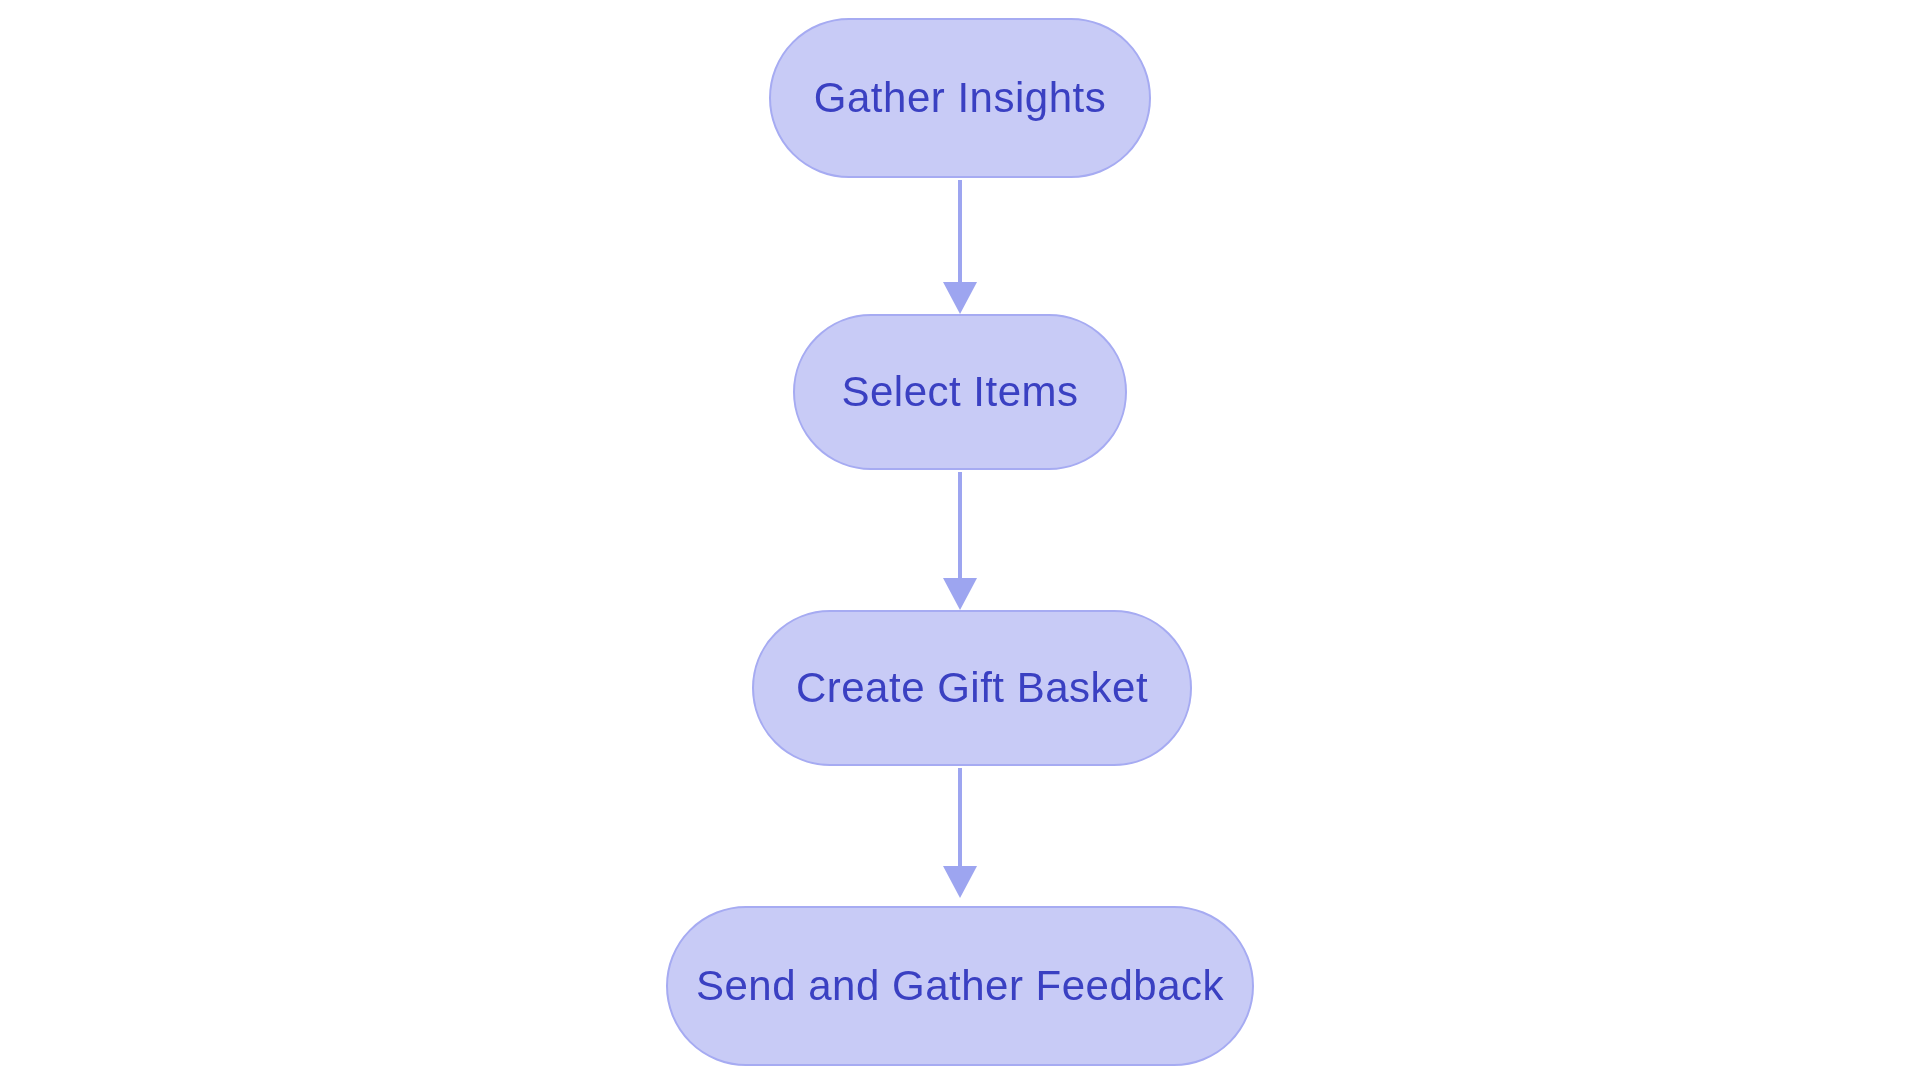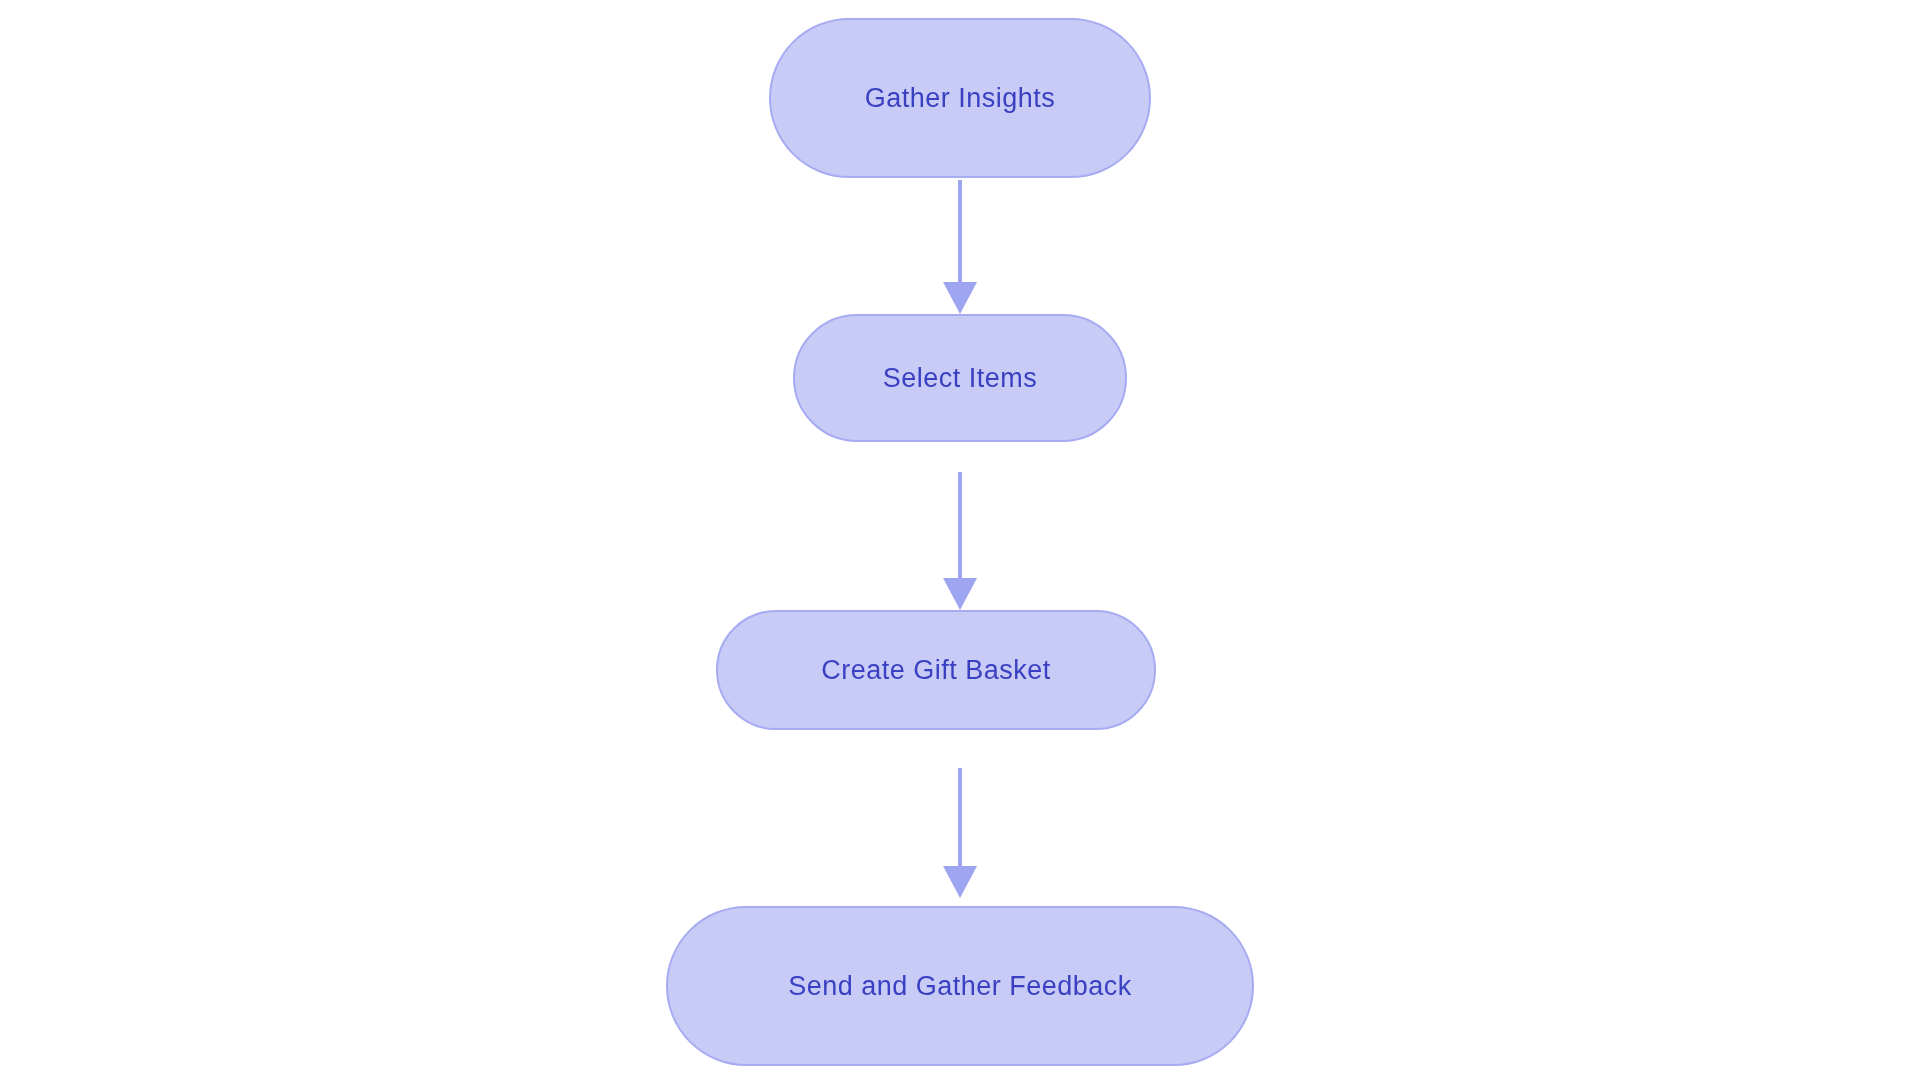--- a/index.html
+++ b/index.html
@@ -20,29 +20,29 @@
     box-sizing: border-box;
     background: #c8cbf6;
     border: 2.5px solid #a6abf2;
     border-radius: 999px;
     display: flex;
     align-items: center;
     justify-content: center;
   }
   .node-label {
     color: #3a40c2;
-    font-size: 27px;
+    font-size: 42px;
     font-weight: 400;
     letter-spacing: 0.5px;
     white-space: nowrap;
     text-align: center;
   }
   .node-1 { left: 769px; top:  18px; width: 382px; height: 160px; }
-  .node-2 { left: 793px; top: 314px; width: 334px; height: 128px; }
-  .node-3 { left: 716px; top: 610px; width: 440px; height: 120px; }
+  .node-2 { left: 793px; top: 314px; width: 334px; height: 156px; }
+  .node-3 { left: 752px; top: 610px; width: 440px; height: 156px; }
   .node-4 { left: 666px; top: 906px; width: 588px; height: 160px; }
 
   .arrow {
     position: absolute;
     width: 34px;
     display: flex;
     flex-direction: column;
     align-items: center;
   }
   .arrow-shaft {

